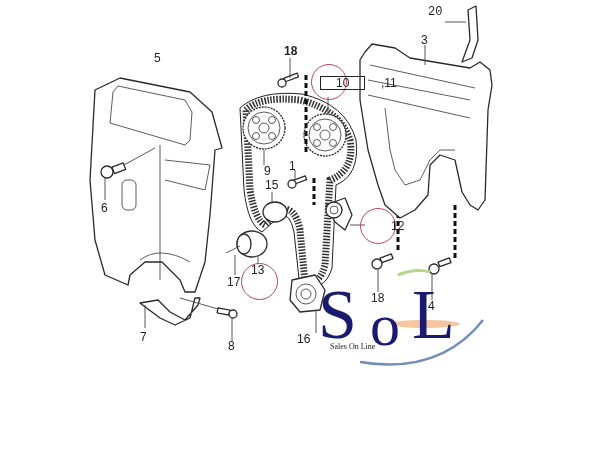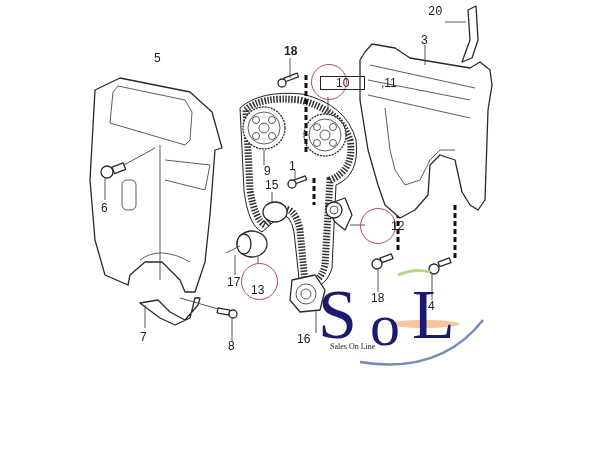--- a/index.html
+++ b/index.html
@@ -158,21 +158,21 @@
 <div class="label" style="left:101px;top:202px;">6</div>
 <div class="label" style="left:140px;top:331px;">7</div>
 <div class="label" style="left:228px;top:340px;">8</div>
 <div class="label" style="left:264px;top:165px;">9</div>
 <div class="circle-hl" style="left:311px;top:64px;width:36px;height:36px;border-color:#b5485f;"></div>
 <div class="label boxed" style="left:320px;top:76px;">10</div>
 <div class="label" style="left:337px;top:77px;margin-left:44px;">,11</div>
 <div class="circle-hl" style="left:360px;top:208px;width:36px;height:36px;"></div>
 <div class="label" style="left:371px;top:220px;margin-left:20px;">12</div>
 <div class="circle-hl" style="left:241px;top:263px;width:37px;height:37px;"></div>
-<div class="label" style="left:251px;top:284px;">13</div>
+<div class="label" style="left:251px;top:264px;">13</div>
 <div class="label" style="left:289px;top:160px;">1</div>
 <div class="label" style="left:265px;top:179px;">15</div>
 <div class="label" style="left:297px;top:333px;">16</div>
 <div class="label" style="left:227px;top:276px;text-align:right;">17</div>
 <div class="label" style="left:284px;top:45px;font-weight:bold;">18</div>
 <div class="label" style="left:371px;top:292px;">18</div>
 <div class="label" style="left:428px;top:6px;font-family:Liberation Mono, monospace;">20</div>
 <div class="label" style="left:421px;top:34px;">3</div>
 <div class="label" style="left:428px;top:300px;">4</div>
 

